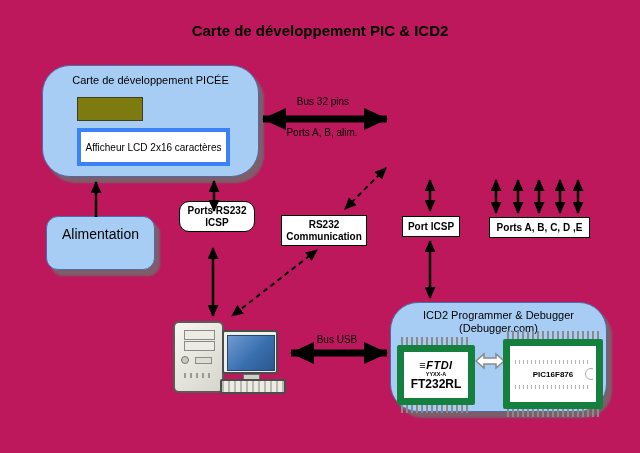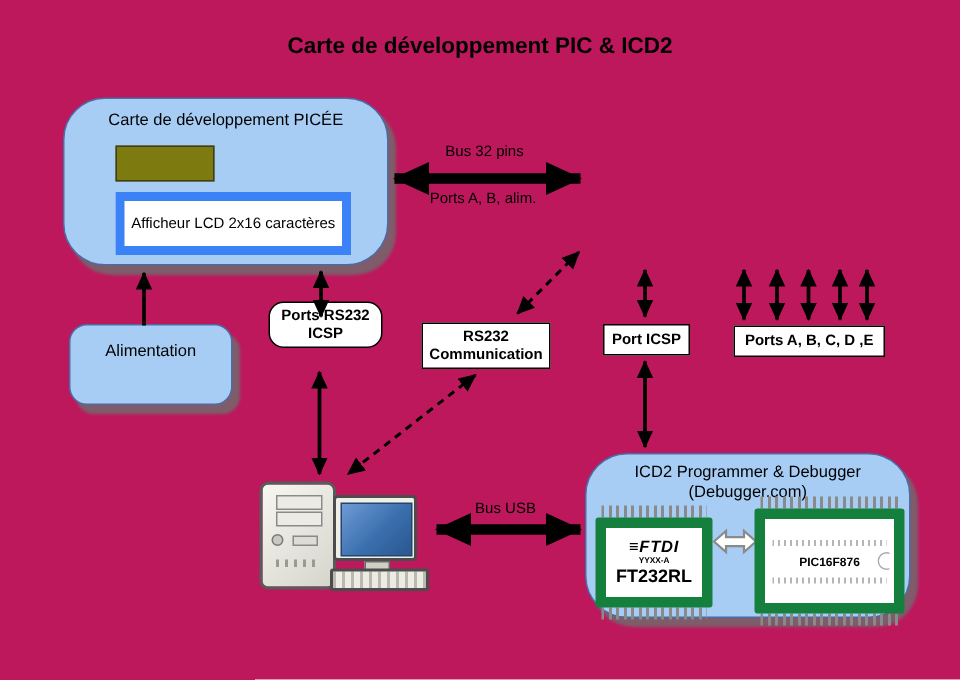--- a/index.html
+++ b/index.html
@@ -14,21 +14,21 @@
   .bluebox-sm{background:var(--box_blue);border:1px solid var(--box_border);border-radius:12px;
     box-shadow:5px 6px 2px rgba(110,110,110,0.8);z-index:2;}
   .bluebox-title{width:100%;text-align:center;font-size:11px;top:8px;left:0;}
 
   
   .wbox{background:#fff;border:1px solid #000;z-index:2;display:flex;flex-direction:column;
     align-items:center;justify-content:center;font-size:10px;font-weight:bold;line-height:12px;text-align:center;}
 
   
   #lcd-screen{left:34px;top:31px;width:64px;height:22px;background:var(--olive);border:1px solid #3d3d20;}
-  #lcd-label-box{left:34px;top:62px;width:145px;height:30px;background:#fff;border:6px solid #3b82f6;
+  #lcd-label-box{left:34px;top:62px;width:145px;height:30px;background:#fff;border:4px solid #3b82f6;
     display:flex;align-items:center;justify-content:center;font-size:10px;}
 
   
   #pic-area{left:24px;top:27px;width:164px;height:39px;background:var(--purple);border:1px solid #55064f;
     display:flex;align-items:center;}
   #pic28{margin-left:5px;width:90px;height:20px;background:var(--olive);border:1px solid #3d3d20;
     display:flex;align-items:center;justify-content:center;font-size:10px;color:var(--pic_text);}
   #pic40{margin-left:9px;font-size:10px;color:var(--pic_text);}
   .bit{width:30px;height:10px;line-height:10px;text-align:center;font-size:7px;font-weight:bold;
     transform:rotate(-90deg);}
@@ -115,21 +115,21 @@
     <div class="abs" id="lcd-label-box">
       <span>Afficheur LCD 2x16 caractères</span>
     </div>
   </div>
 
 
   <div class="abs buslabel" style="left:278px;top:96px;width:90px;">Bus 32 pins</div>
   <div class="abs buslabel" style="left:272px;top:127px;width:100px;">Ports A, B, alim.</div>
 
   <div class="abs bluebox-sm" style="left:46px;top:216px;width:107px;height:52px;">
-    <div style="text-align:center;font-size:11px;padding-top:10px;line-height:15px;">
+    <div style="text-align:center;font-size:14px;padding-top:10px;line-height:15px;">
       <div>Alimentation</div>
     </div>
   </div>
 
   <div class="abs wbox" style="left:179px;top:201px;width:74px;height:29px;border-radius:10px;">
     <div>Ports RS232</div>
     <div>ICSP</div>
   </div>
   <div class="abs wbox" style="left:281px;top:215px;width:84px;height:29px;">
     <div>RS232</div>

